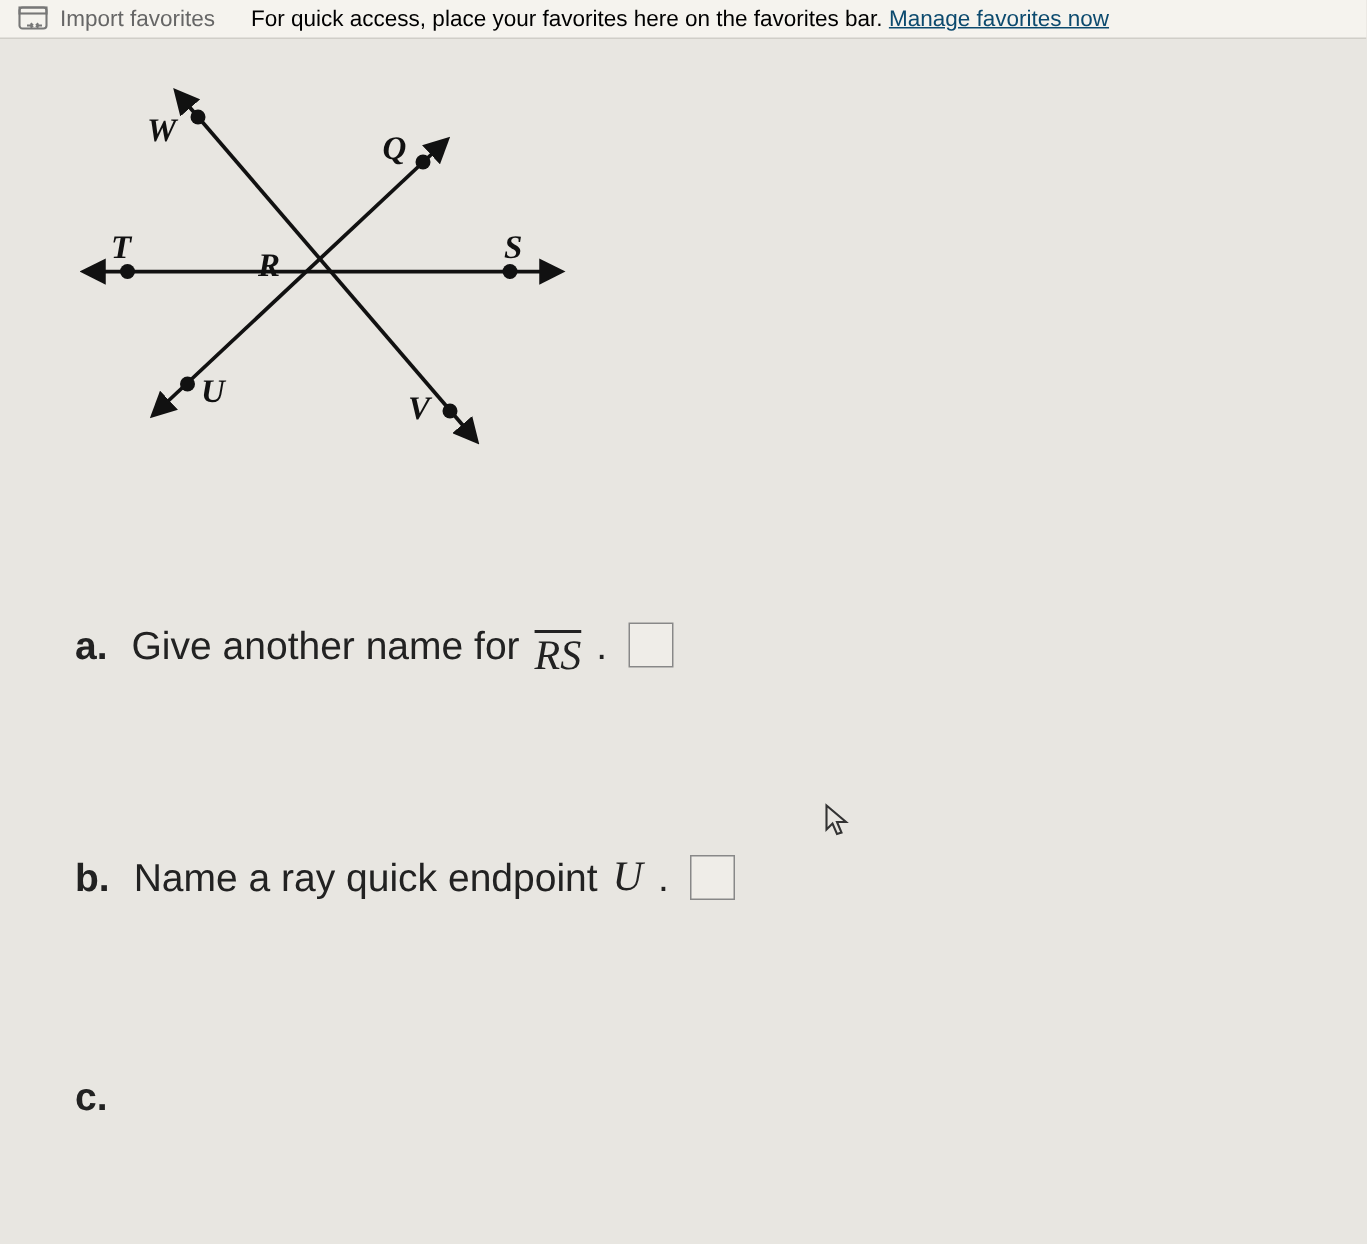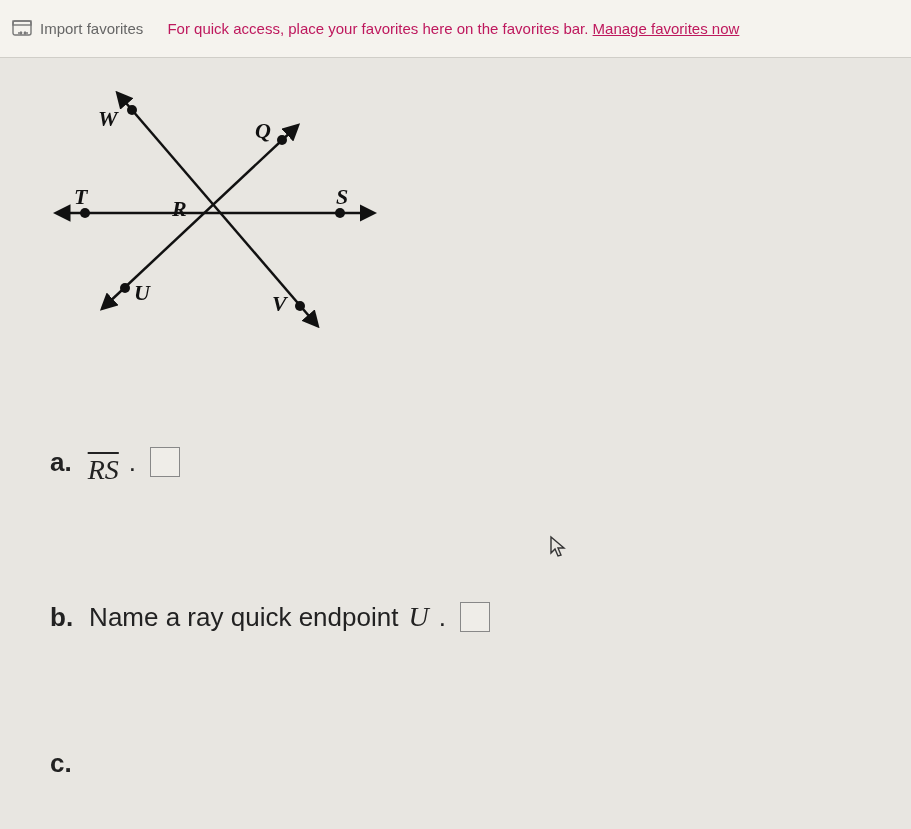--- a/index.html
+++ b/index.html
@@ -5,40 +5,40 @@
   * { box-sizing: border-box; margin: 0; padding: 0; }
   body {
     width: 911px;
     height: 829px;
     font-family: "Segoe UI", Arial, sans-serif;
     background: #e8e6e1;
     overflow: hidden;
     position: relative;
   }
   .favorites-bar {
-    height: 58px;
+    height: 26px;
     background: #f5f3ee;
     border-bottom: 1px solid #d0cec8;
     display: flex;
     align-items: center;
     padding: 0 12px;
     gap: 24px;
     font-size: 15px;
     color: #555;
   }
   .fav-left {
     display: flex;
     align-items: center;
     gap: 8px;
     color: #666;
   }
   .fav-icon-svg { width: 20px; height: 18px; }
-  .fav-msg { color: #be185d; }
+  .fav-msg { color: #000000; }
   .fav-link {
-    color: #be185d;
+    color: #0c4a6e;
     text-decoration: underline;
     cursor: pointer;
   }
   .content {
     padding: 30px 50px 20px 50px;
   }
   .diagram-wrap {
     width: 360px;
     height: 260px;
     position: relative;
@@ -141,20 +141,21 @@
     <span class="dlabel" style="left:205px; top:30px;">Q</span>
     <span class="dlabel" style="left:286px; top:96px;">S</span>
     <span class="dlabel" style="left:84px; top:192px;">U</span>
     <span class="dlabel" style="left:222px; top:203px;">V</span>
   </div>
 
   <div class="questions">
 
     <div class="qrow">
       <span class="qlabel">a.</span>
+      <span>Give another name for </span>
       <span class="mathvar overline">RS</span>
       <span> .</span>
       <span class="answer-box"></span>
     </div>
 
     <div class="qrow">
       <span class="qlabel">b.</span>
       <span>Name a ray quick endpoint </span>
       <span class="mathvar">U</span>
       <span> .</span>

